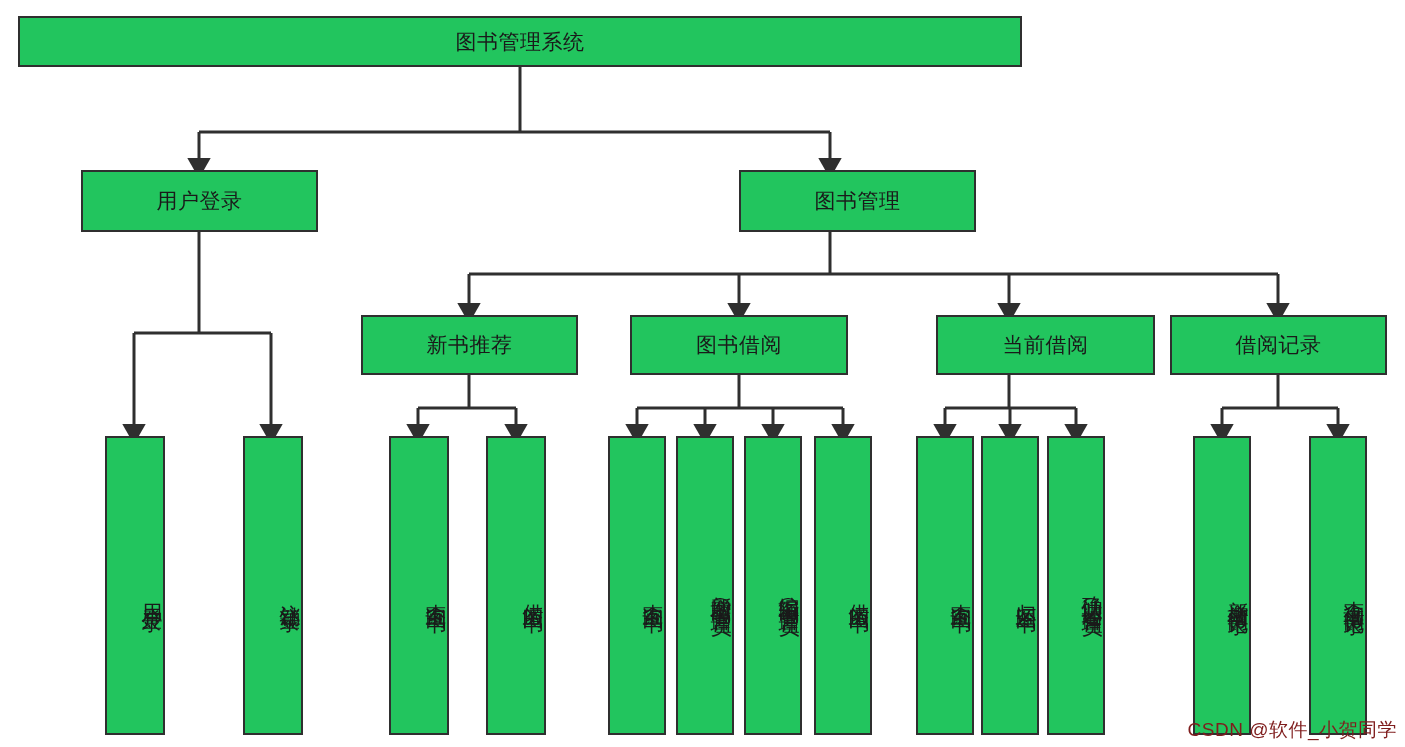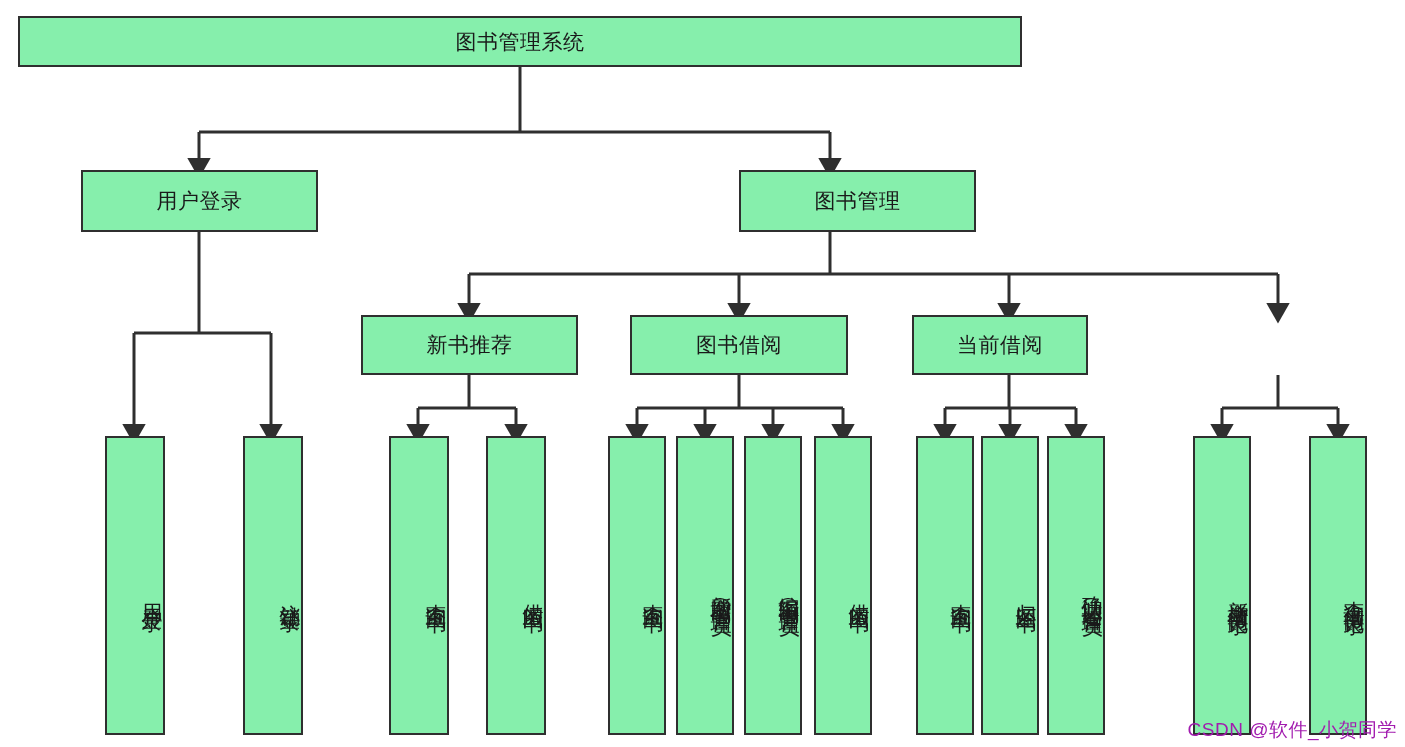--- a/index.html
+++ b/index.html
@@ -20,21 +20,21 @@
     left: 0;
     top: 0;
     width: 1405px;
     height: 747px;
     pointer-events: none;
   }
   .node {
     position: absolute;
     box-sizing: border-box;
     border: 2px solid #2f2f2f;
-    background: #86efac;
+    background: #22c55e;
     display: flex;
     align-items: center;
     justify-content: center;
     color: #1a1a1a;
   }
   .node.h {
     font-size: 21px;
     letter-spacing: 0.5px;
   }
   .node.v {
@@ -50,21 +50,21 @@
     writing-mode: vertical-rl;
     text-orientation: upright;
     line-height: 1.0;
     white-space: nowrap;
   }
   .watermark {
     position: absolute;
     right: 8px;
     bottom: 4px;
     font-size: 19px;
-    color: #a21caf;
+    color: #7f1d1d;
     letter-spacing: 0.5px;
     white-space: nowrap;
     margin-left: 37px;
   }
 </style>
 </head>
 <body>
 
 <div id="canvas">
 
@@ -128,22 +128,25 @@
   <div class="node h" style="left:711px; top:170px; width:237px; height:62px;margin-left:28px;">
     <span>图书管理</span>
   </div>
 
   <div class="node h" style="left:630px; top:315px; width:218px; height:60px;">
     <span>图书借阅</span>
   </div>
   <div class="node h" style="left:361px; top:315px; width:217px; height:60px;">
     <span>新书推荐</span>
   </div>
-  <div class="node h" style="left:912px; top:315px; width:176px; height:60px;">
+  <div class="node h" style="left:936px; top:315px; width:219px; height:60px;">
     <span>当前借阅</span>
+  </div>
+  <div class="node h" style="left:1170px; top:315px; width:217px; height:60px;">
+    <span>借阅记录</span>
   </div>
 
   <div class="node v" style="left:105px; top:436px; width:60px; height:299px;">
     <span class="vtext">用户登录</span>
   </div>
   <div class="node v" style="left:243px; top:436px; width:60px; height:299px;">
     <span class="vtext">注销登录</span>
   </div>
 
   <div class="node v" style="left:389px; top:436px; width:60px; height:299px;">

